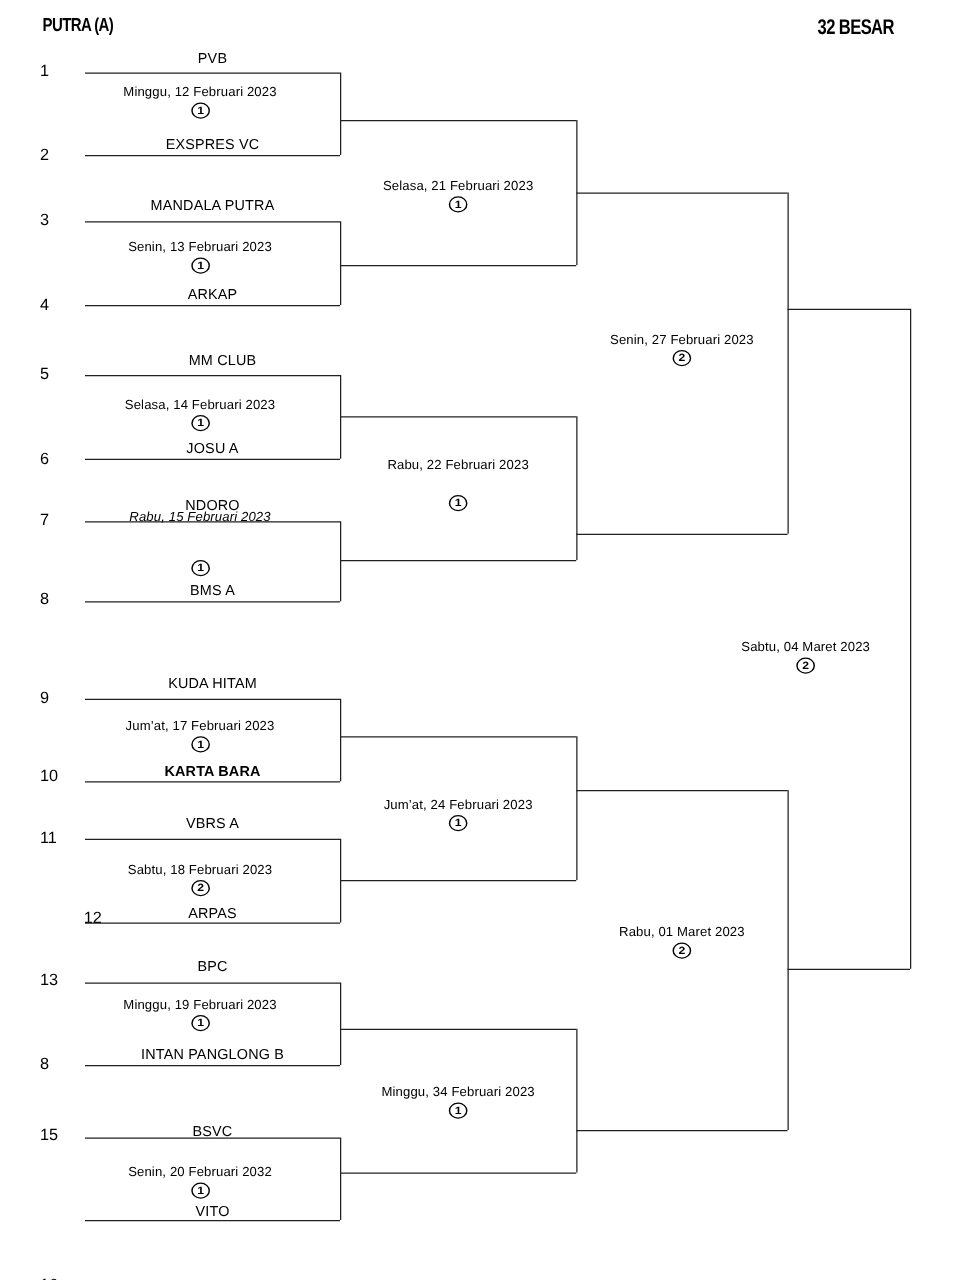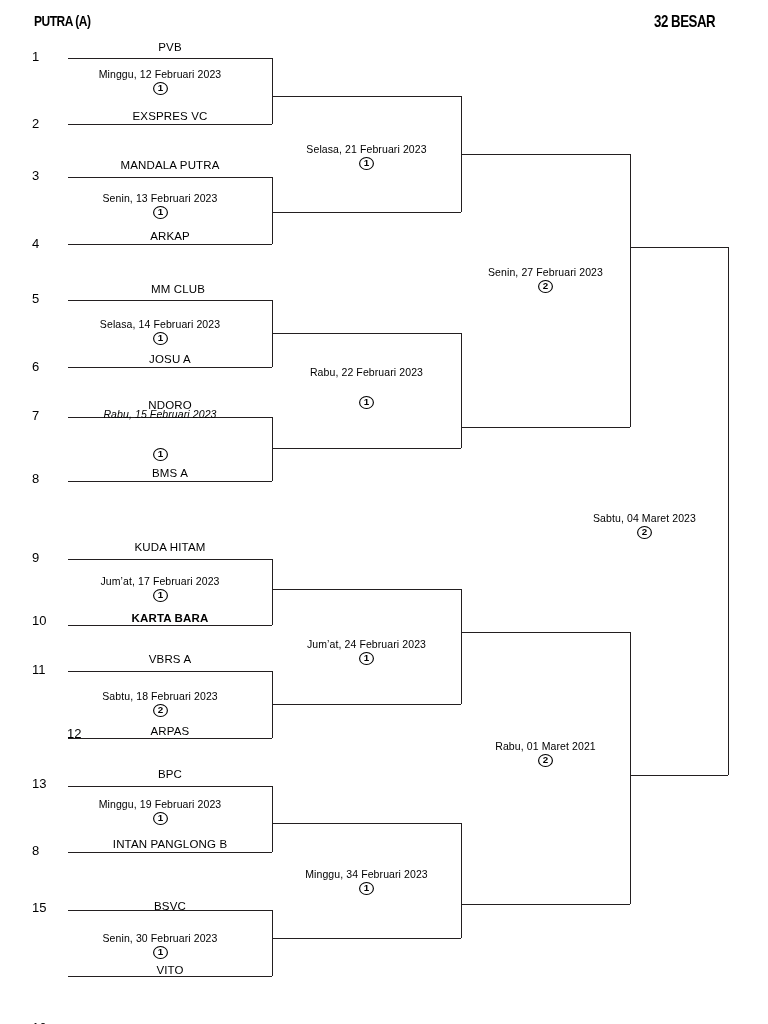--- a/index.html
+++ b/index.html
@@ -157,21 +157,21 @@
   <div class="team" style="left:68px;top:768px;width:204px;">BPC</div>
   <div class="team" style="left:68px;top:838px;width:204px;">INTAN PANGLONG B</div>
   <div class="mdate" style="left:58px;top:798px;width:204px;">Minggu, 19 Februari 2023</div>
   <div class="mnum" style="left:58px;top:812px;width:204px;"><span class="circled">1</span></div>
 
   <div class="hline" style="left:68px;top:910px;width:204px;"></div>
   <div class="hline" style="left:68px;top:976px;width:204px;"></div>
   <div class="vline" style="left:272px;top:910px;height:66px;"></div>
   <div class="team" style="left:68px;top:900px;width:204px;">BSVC</div>
   <div class="team" style="left:68px;top:964px;width:204px;">VITO</div>
-  <div class="mdate" style="left:58px;top:932px;width:204px;">Senin, 30 Februari 2023</div>
+  <div class="mdate" style="left:58px;top:932px;width:204px;">Senin, 20 Februari 2032</div>
   <div class="mnum" style="left:58px;top:946px;width:204px;"><span class="circled">1</span></div>
 
   <div class="hline" style="left:272px;top:96px;width:189px;"></div>
   <div class="hline" style="left:272px;top:212px;width:189px;"></div>
   <div class="vline" style="left:461px;top:96px;height:116px;"></div>
   <div class="mdate" style="left:272px;top:143px;width:189px;">Selasa, 21  Februari 2023</div>
   <div class="mnum" style="left:272px;top:157px;width:189px;"><span class="circled">1</span></div>
 
   <div class="hline" style="left:272px;top:333px;width:189px;"></div>
   <div class="hline" style="left:272px;top:448px;width:189px;"></div>
@@ -193,21 +193,21 @@
 
   <div class="hline" style="left:461px;top:154px;width:169px;"></div>
   <div class="hline" style="left:461px;top:427px;width:169px;"></div>
   <div class="vline" style="left:630px;top:154px;height:273px;"></div>
   <div class="mdate" style="left:461px;top:266px;width:169px;">Senin, 27  Februari 2023</div>
   <div class="mnum" style="left:461px;top:280px;width:169px;"><span class="circled">2</span></div>
 
   <div class="hline" style="left:461px;top:632px;width:169px;"></div>
   <div class="hline" style="left:461px;top:904px;width:169px;"></div>
   <div class="vline" style="left:630px;top:632px;height:272px;"></div>
-  <div class="mdate" style="left:461px;top:740px;width:169px;">Rabu, 01 Maret  2021</div>
+  <div class="mdate" style="left:461px;top:740px;width:169px;">Rabu, 01 Maret  2023</div>
   <div class="mnum" style="left:461px;top:754px;width:169px;"><span class="circled">2</span></div>
 
   <div class="hline" style="left:630px;top:247px;width:98px;"></div>
   <div class="hline" style="left:630px;top:775px;width:98px;"></div>
   <div class="vline" style="left:728px;top:247px;height:528px;"></div>
   <div class="mdate" style="left:560px;top:512px;width:169px;">Sabtu, 04 Maret  2023</div>
   <div class="mnum" style="left:560px;top:526px;width:169px;"><span class="circled">2</span></div>
 
 </div>
 

